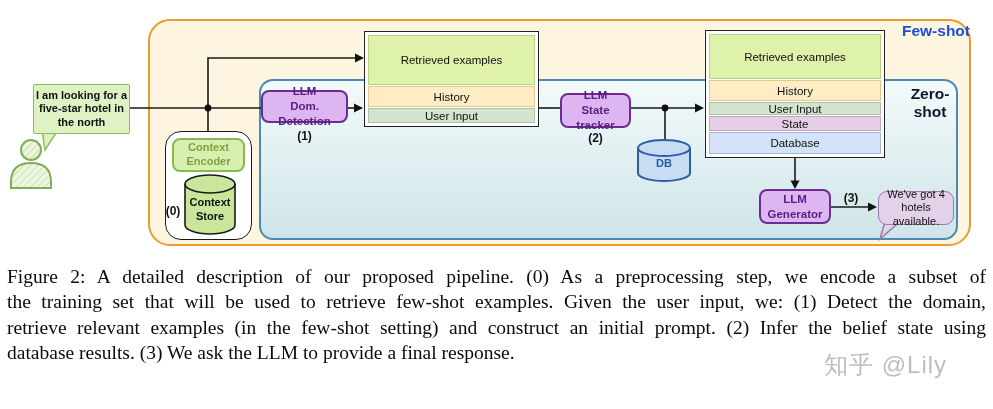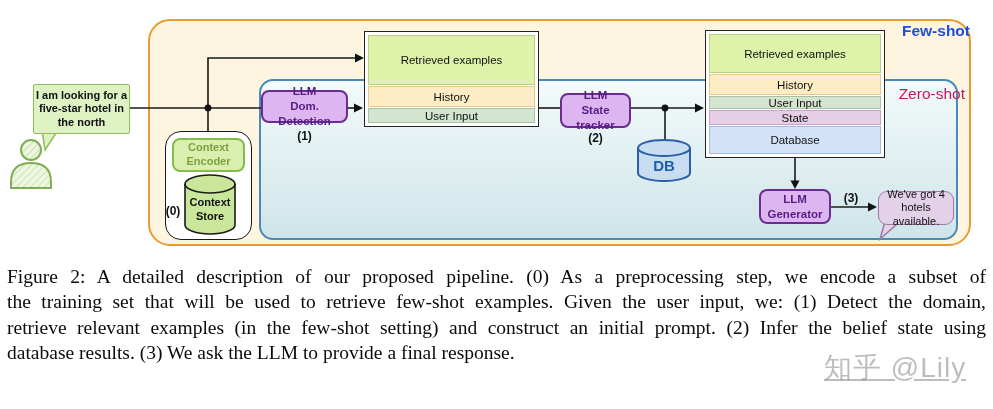--- a/index.html
+++ b/index.html
@@ -15,22 +15,22 @@
     left:148px; top:19px; width:823px; height:227px;
     background:#fdf5e0; border:2.5px solid #e89b2e; border-radius:22px;
   }
   .zeroshot-box {
     left:259px; top:79px; width:699px; height:161px;
     background:linear-gradient(180deg,#f3fafa 0%, #cfe5e9 100%);
     border:2px solid #4a8ab4; border-radius:14px;
   }
   .fewshot-label { left:900px; top:22px; width:70px; text-align:right;
     font-size:15.5px; font-weight:bold; color:#1d4ed8; }
-  .zeroshot-label { left:895px; top:85px; width:70px; text-align:right;
-    font-size:15.5px; font-weight:normal; color:#be185d; }
+  .zeroshot-label { left:895px; top:85px; width:70px; text-align:center;
+    font-size:15.5px; font-weight:bold; color:#0f172a; }
 
   
   .bubble {
     display:flex; align-items:center; justify-content:center; text-align:center;
     font-size:11px; line-height:1.22; color:#111; white-space:pre-line;
   }
   .user-bubble { left:33px; top:84px; width:97px; height:50px;
     background:#def2c3; border:1.5px solid #8fbc5a; border-radius:2px;font-weight:bold; }
   .resp-bubble { left:878px; top:191px; width:76px; height:34px;
     background:#e3d1e9; border:1.5px solid #9a7aa8; border-radius:9px; }
@@ -66,34 +66,34 @@
   .rbox2 { left:705px; top:30px; width:180px; height:128px; }
   .prow {
     display:flex; align-items:center; justify-content:center;
     font-size:11.5px; color:#111; border:1px solid transparent;text-align:center;
   }
   .prow-title { flex:1; background:#dff2a9; border-color:#b9cf85; }
   .prow-history { height:21px; background:#fdecc4; border-color:#e3c98f; }
   .prow-userinput1 { height:15px; background:#d3e5cf; border-color:#a9c2a6; }
   .prow-userinput2 { height:13px; background:#d3e5cf; border-color:#a9c2a6; }
   .prow-state { height:15px; background:#e6cfe6; border-color:#c6a3c6; }
-  .prow-database { height:28px; background:#d3e2f7; border-color:#a3b9da; }
+  .prow-database { height:22px; background:#d3e2f7; border-color:#a3b9da; }
 
   .db-text { left:636px; top:157px; width:56px; text-align:center;
-    font-size:15px; font-weight:bold; color:#1f5fa8; }
+    font-size:11px; font-weight:bold; color:#1f5fa8; }
 
   
   .caption { left:7px; top:264px; width:979px;
     font-family:"Liberation Serif", serif; font-size:19.5px; line-height:25.4px;
     color:#0a0a0a; }
   .cap-line { text-align:justify; text-align-last:justify; }
   .cap-line.last { text-align-last:left; }
 
-  .watermark { left:824px; top:349px; font-size:28px; letter-spacing:1px;
-    color:rgba(135,135,135,0.55); font-family:"Liberation Sans", sans-serif;text-decoration:underline; }
+  .watermark { left:824px; top:349px; font-size:24px; letter-spacing:1px;
+    color:rgba(135,135,135,0.55); font-family:"Liberation Sans", sans-serif; }
 </style>
 </head>
 <body>
 
 <div class="page">
 
   <div class="abs fewshot-box"></div>
   <div class="abs zeroshot-box"></div>
 
   <svg class="abs" width="993" height="258" style="left:0;top:0;">

